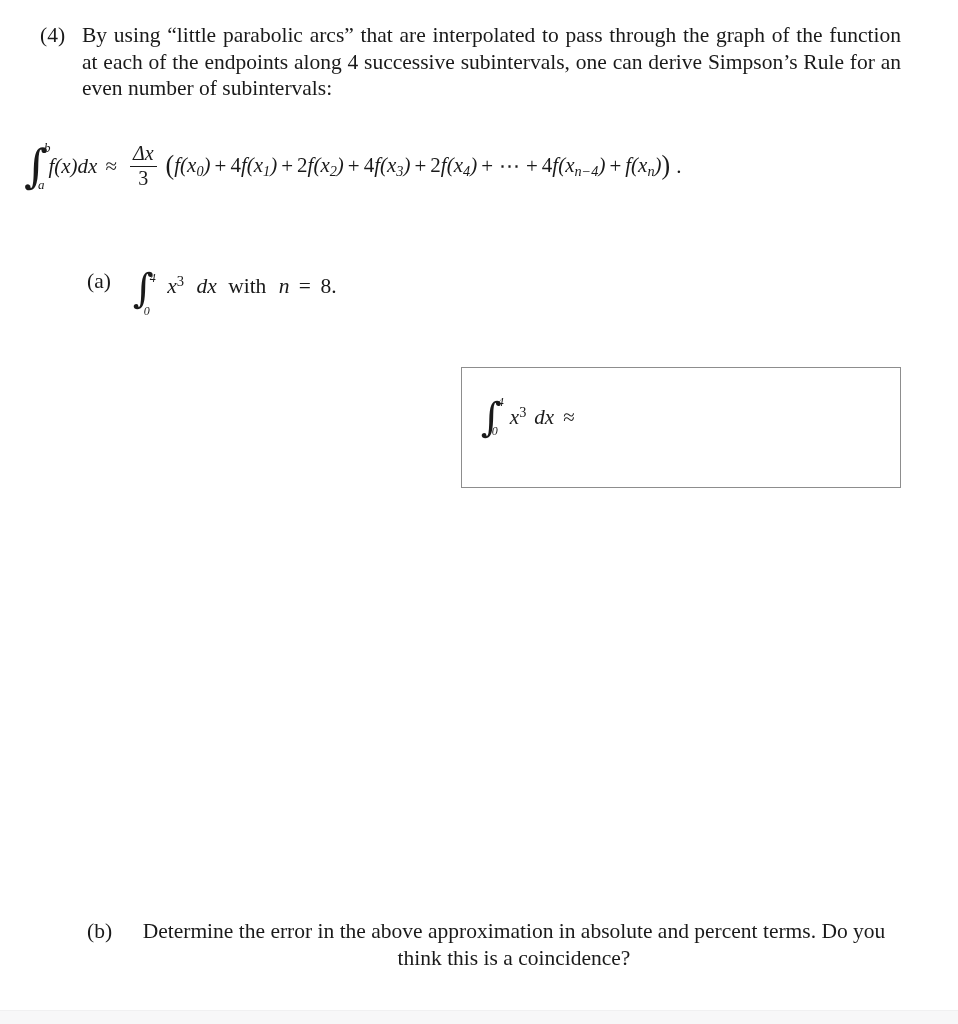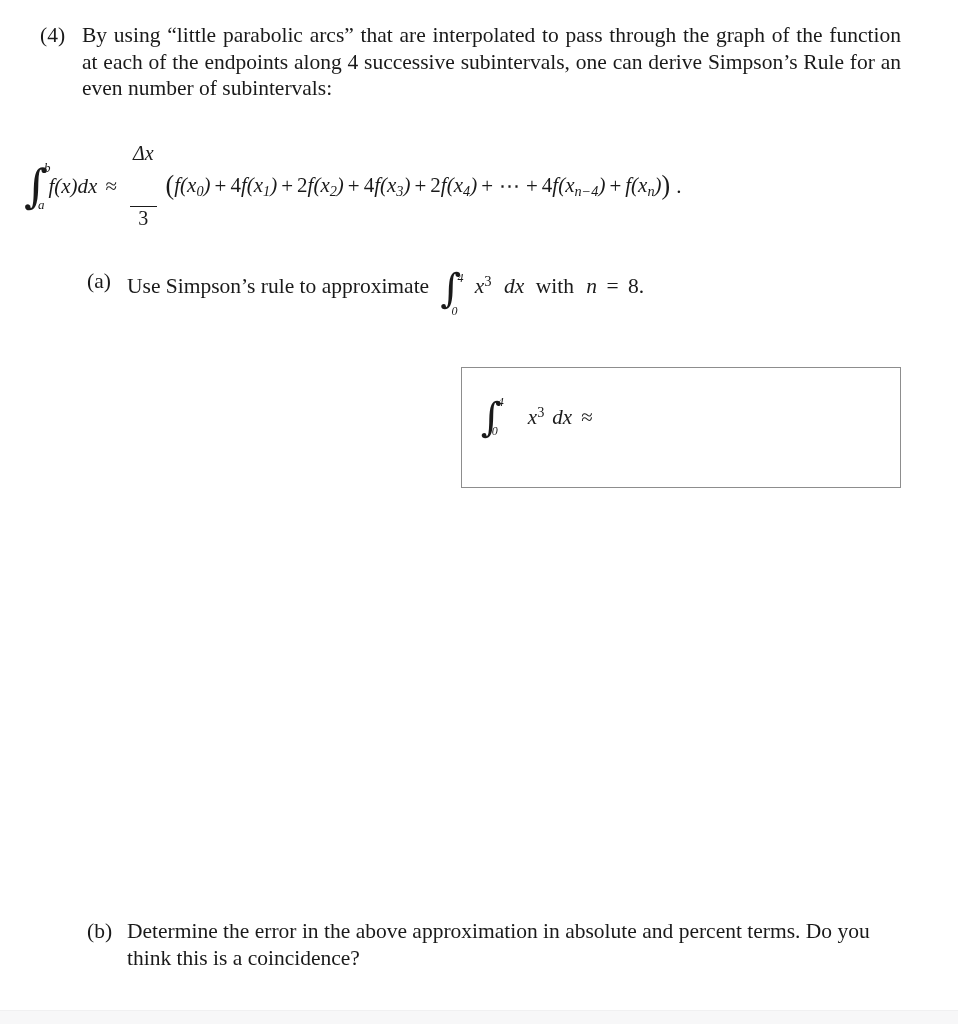--- a/index.html
+++ b/index.html
@@ -116,21 +116,20 @@
 
   
   .frac {
     display: inline-flex;
     flex-direction: column;
     align-items: center;
     vertical-align: middle;
     margin: 0 5px;
     font-size: 20px;
     line-height: 1.08;
-    gap: 40px;
   }
   .frac-num { padding: 0 3px 1px 3px; }
   .frac-den {
     padding: 1px 3px 0 3px;
     border-top: 1.2px solid #1a1a1a;
     width: 100%;
     text-align: center;
     box-sizing: border-box;
   }
 
@@ -157,21 +156,21 @@
   }
   #part-a .item-label { width: 40px; }
   #part-a .item-body { white-space: nowrap; text-align: left; }
 
   #part-b {
     left: 87px;
     top: 918px;
     width: 814px;
   }
   #part-b .item-label { width: 40px; }
-  #part-b .item-body { text-align: left; }
+  #part-b .item-body { text-align: center; }
 
   .inline-int {
     display: inline-flex;
     align-items: center;
     vertical-align: middle;
     margin: 0 2px 0 6px;
     transform: translateY(-1px);
   }
 
   
@@ -239,21 +238,20 @@
       <span class="mi">f(<span class="mi">x<sub>n</sub></span>)</span>
 
       <span class="bigparen">)</span>
       <span class="mn" style="padding-left:6px">.</span>
     </span>
   </div>
 
   <div class="item" id="part-a">
     <span class="item-label">(a)</span>
     <span class="item-body">
-      <span>Use Simpson’s rule to approximate</span>
       <span class="inline-int integral int-small">
         <span class="int-glyph">∫</span>
         <span class="int-limits">
           <span class="int-upper">4</span>
           <span class="int-lower">0</span>
         </span>
       </span>
       <span class="mi" style="margin-left:6px"><span>x</span><sup class="sup-n">3</sup></span>
       <span class="mi" style="margin-left:7px">dx</span>
       <span style="margin-left:6px">with</span>
@@ -265,21 +263,21 @@
 
   <div class="answer-box">
     <div class="answer-box-content">
       <span class="integral int-small">
         <span class="int-glyph">∫</span>
         <span class="int-limits">
           <span class="int-upper">4</span>
           <span class="int-lower">0</span>
         </span>
       </span>
-      <span class="mi" style="margin-left:26px"><span>x</span><sup class="sup-n">3</sup></span>
+      <span class="mi" style="margin-left:8px"><span>x</span><sup class="sup-n">3</sup></span>
       <span class="mi" style="margin-left:8px">dx</span>
       <span class="mo" style="padding-left:9px">≈</span>
       <span class="mn" style="padding-left:6px"></span>
     </div>
   </div>
 
   <div class="item" id="part-b">
     <span class="item-label">(b)</span>
     <span class="item-body">Determine the error in the above approximation in absolute and percent terms. Do you think this is a coincidence?</span>
   </div>

